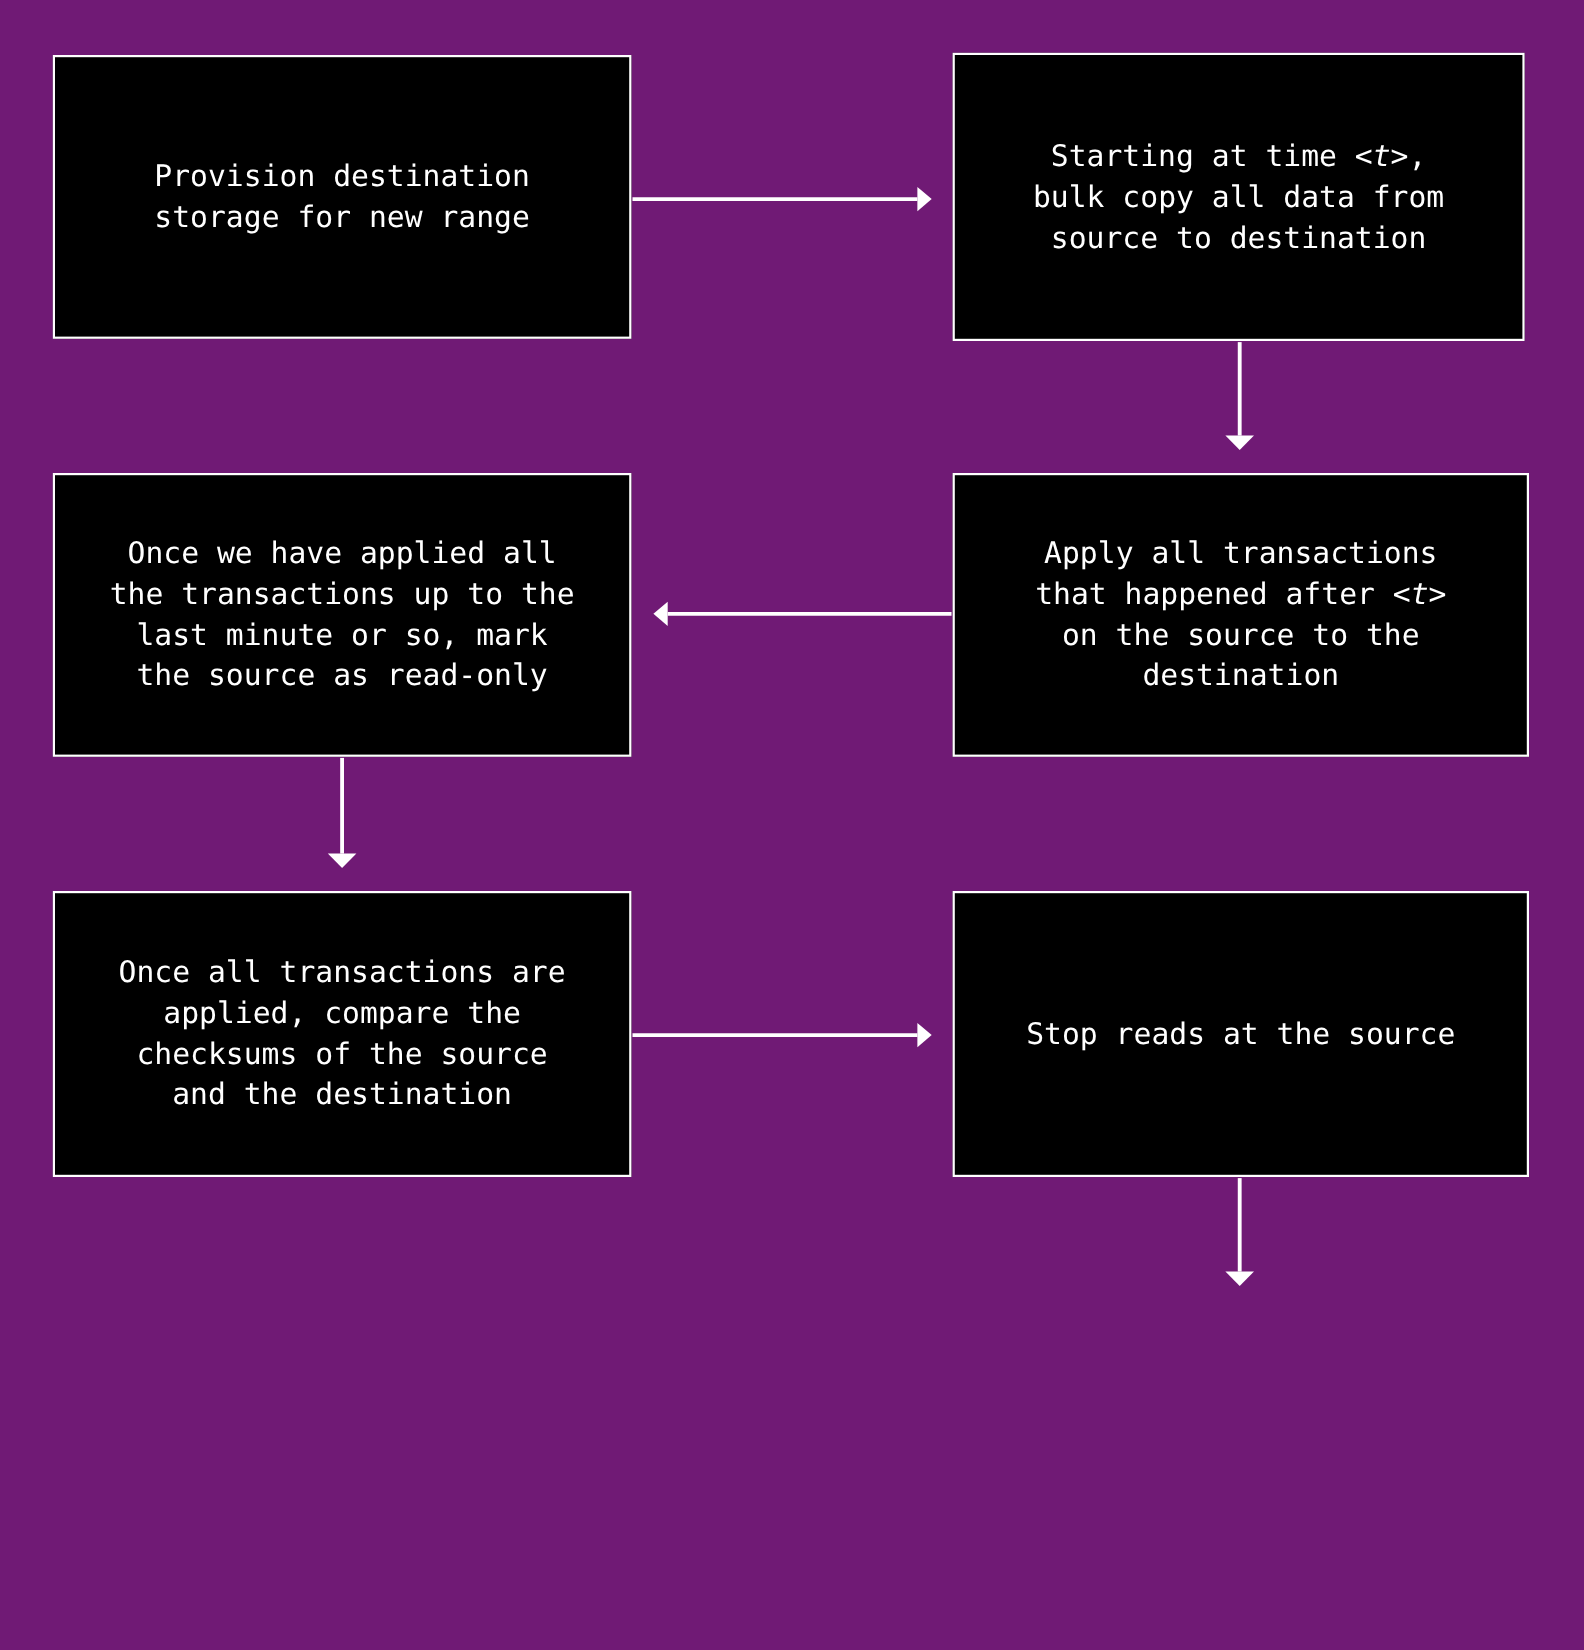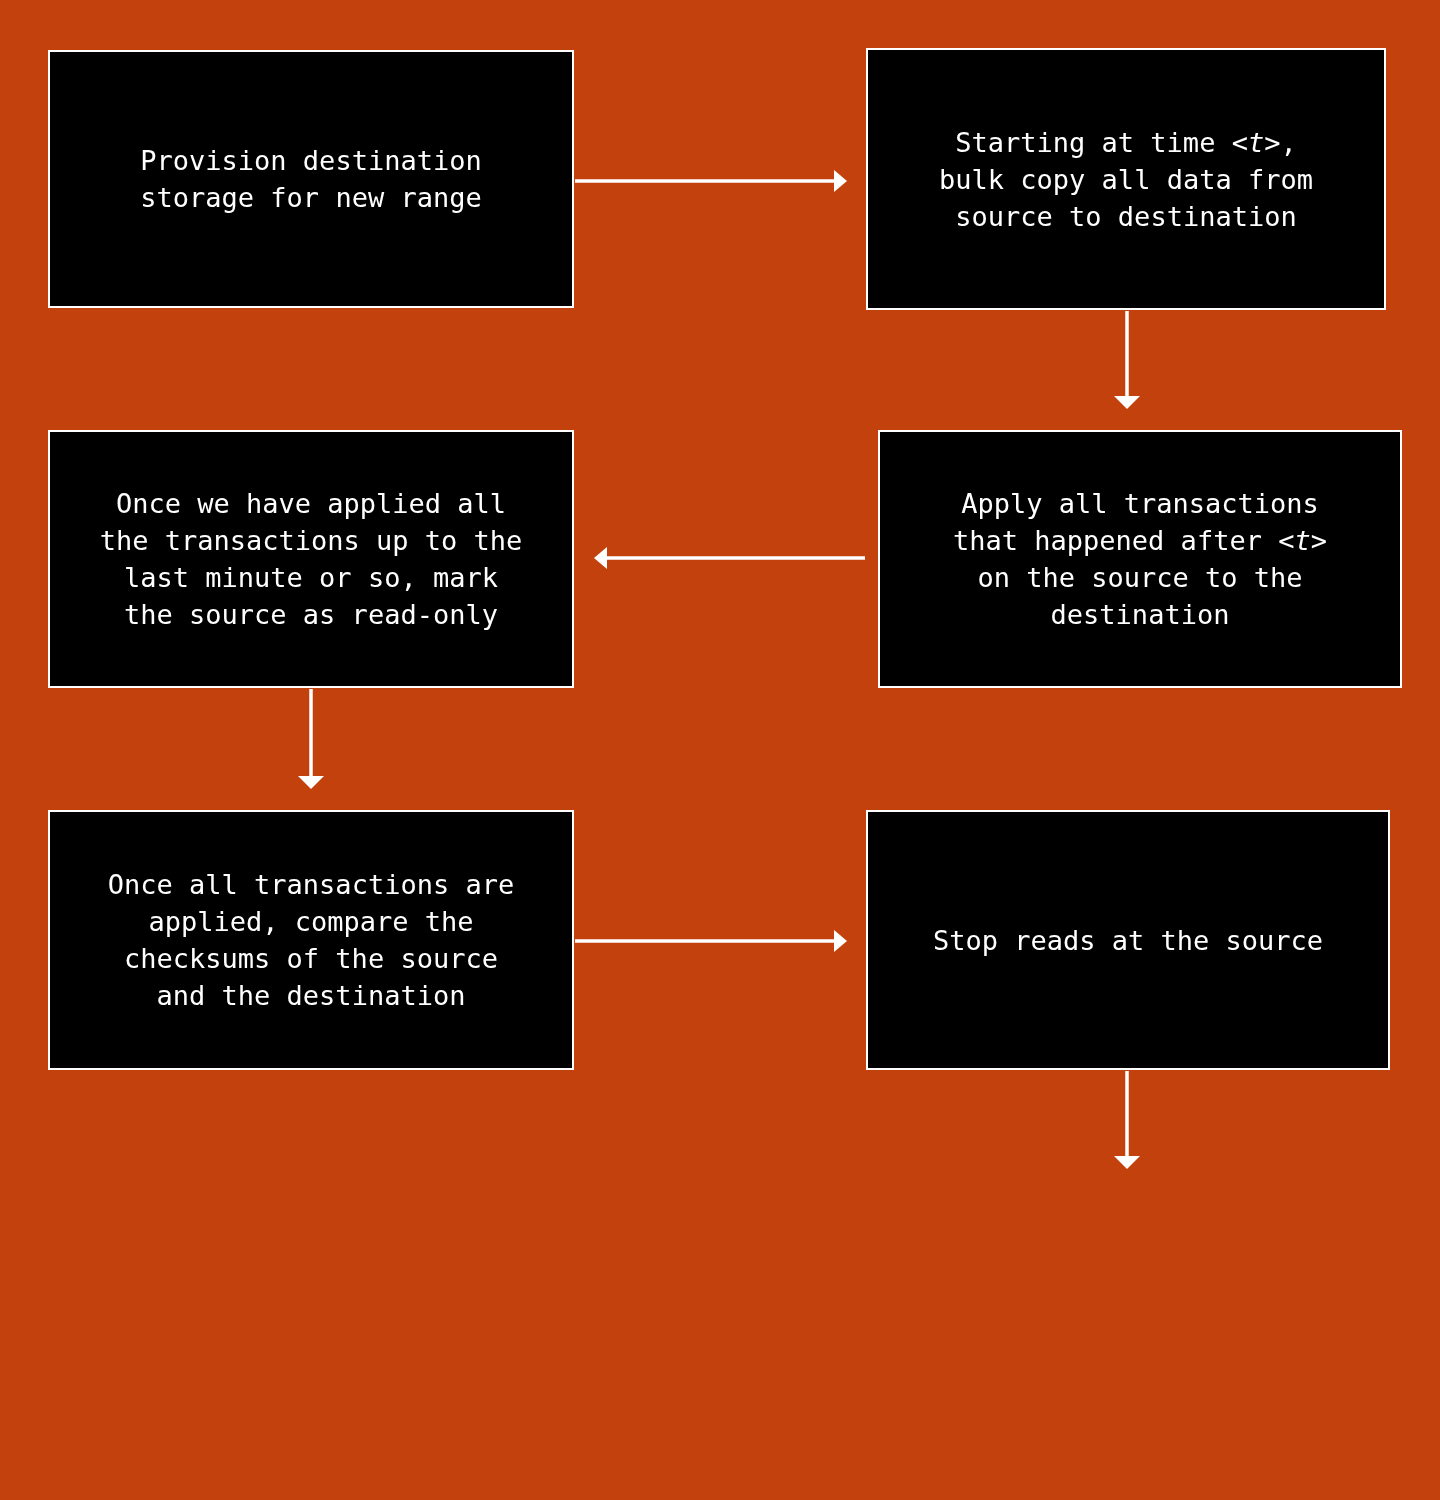--- a/index.html
+++ b/index.html
@@ -4,21 +4,21 @@
 <style>
   html, body {
     margin: 0;
     padding: 0;
     background: #000000;
   }
   .canvas {
     position: relative;
     width: 1440px;
     height: 1500px;
-    background: #c2410c;
+    background: #701a75;
     overflow: hidden;
     font-family: "DejaVu Sans Mono", monospace;
   }
   .node {
     position: absolute;
     box-sizing: border-box;
     border: 2.5px solid #ffffff;
     background: #000000;
     display: flex;
     align-items: center;
@@ -44,21 +44,21 @@
   .edges line {
     stroke: #ffffff;
     stroke-width: 3.5;
   }
   .edges polygon {
     fill: #ffffff;
   }
   
   #n0 { left: 48px;  top: 50px;   width: 526px; height: 258px; }
   #n1 { left: 866px; top: 48px;   width: 520px; height: 262px; }
-  #n2 { left: 866px; top: 430px;  width: 524px; height: 258px; margin-left: 12px; }
+  #n2 { left: 866px; top: 430px;  width: 524px; height: 258px; }
   #n3 { left: 48px;  top: 430px;  width: 526px; height: 258px; }
   #n4 { left: 48px;  top: 810px;  width: 526px; height: 260px; }
   #n5 { left: 866px; top: 810px;  width: 524px; height: 260px; justify-content: center; }
   #n6 { left: 866px; top: 1190px; width: 524px; height: 258px; }
 </style>
 </head>
 <body>
 
 <div class="canvas">
 

